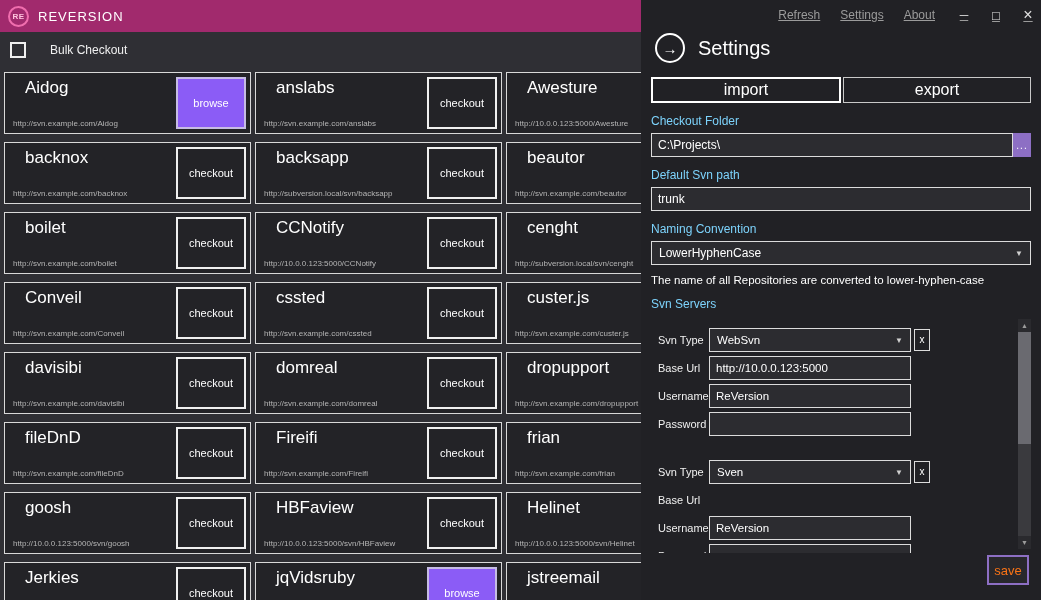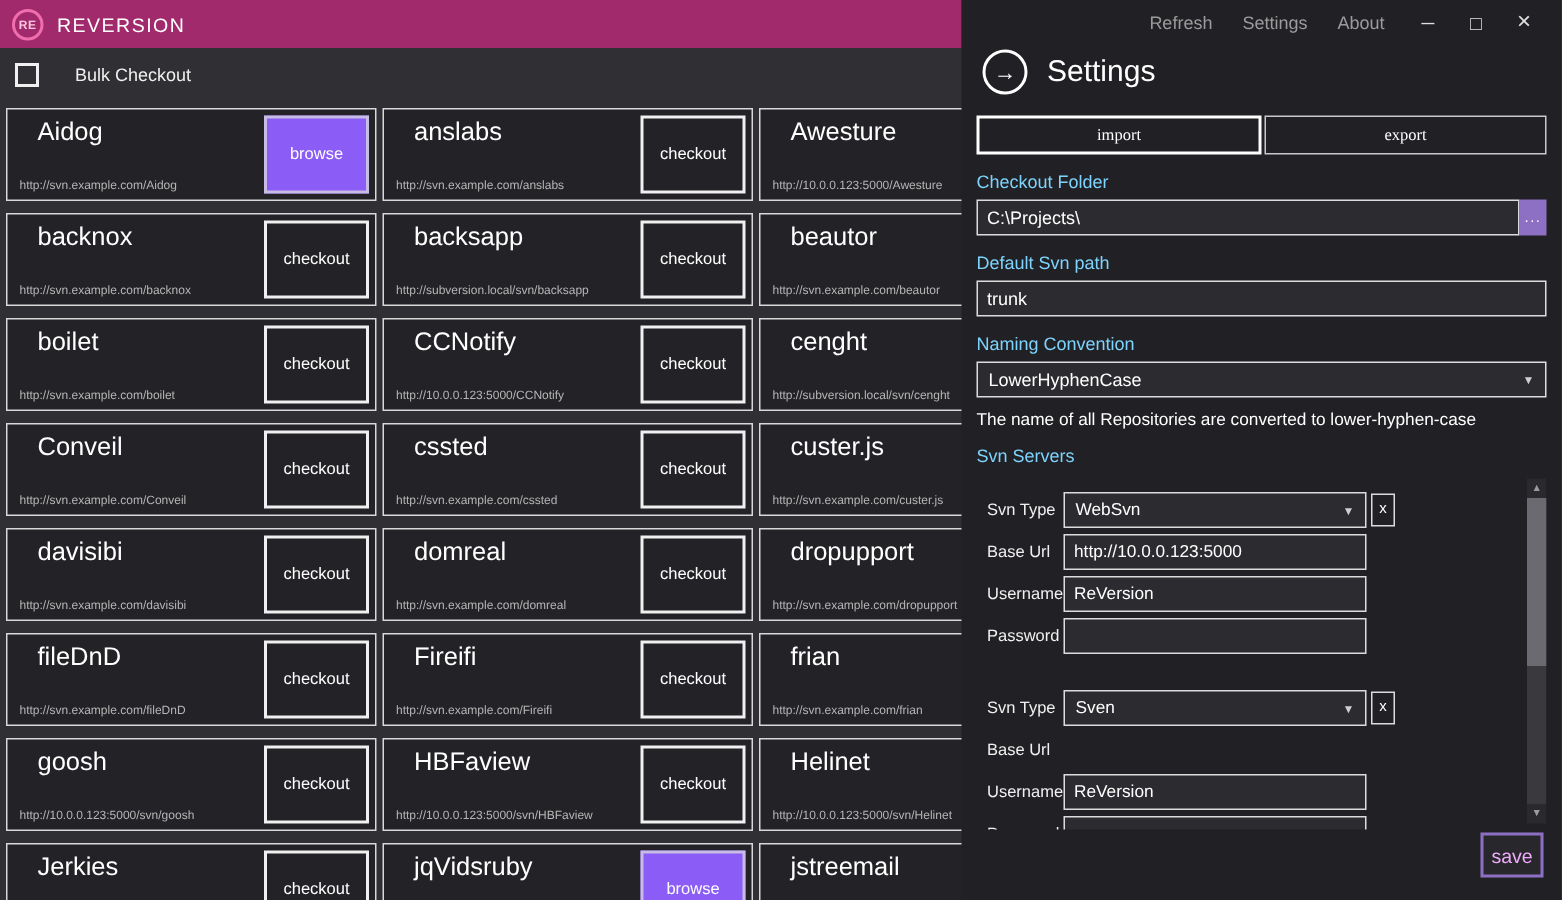--- a/index.html
+++ b/index.html
@@ -26,32 +26,32 @@
   .repo-name { color:#ffffff; font-size:17px; }
   .repo-url { position:absolute; left:8px; bottom:5px; font-size:8px; color:#b5b5b5; }
   .card-btn { position:absolute; top:4px; bottom:4px; right:4px; width:70px;
     background:#232327; border:2px solid #f0f0f0; color:#ffffff; font-size:11px;
     font-family:inherit; }
   .card-btn.browse { background:#8b5cf6; border-color:#c6bce4; }
 
   
   .panel { position:absolute; top:0; right:0; width:400px; height:600px; background:#212125; z-index:10; }
   .panel-menu { height:30px; display:flex; align-items:center; justify-content:flex-end;
-    padding-right:12px; color:#9b9b9b; font-size:12px; }
+    padding-right:0; color:#9b9b9b; font-size:12px;text-decoration:underline; }
   .menu-item { margin-left:20px; }
   .win-btn { width:26px; text-align:center; color:#e0e0e0; margin-left:6px; font-size:13px; }
   .win-btn.min { font-size:12px; }
   .win-btn.close { font-size:16px; }
   .panel-header { display:flex; align-items:center; padding:3px 0 10px 14px; }
   .circle-arrow { width:30px; height:30px; border:2px solid #ffffff; border-radius:50%;
     color:#ffffff; font-size:15px; display:flex; align-items:center; justify-content:center; }
   .panel-title { color:#ffffff; font-size:20px; margin-left:13px; }
 
   .ie-row { display:flex; gap:2px; margin:4px 10px 0; }
-  .ie-btn { flex:1; height:26px; background:#212125; color:#ffffff; font-size:11px; font-family:Liberation Serif, serif; }
+  .ie-btn { flex:1; height:26px; background:#212125; color:#ffffff; font-size:16px; font-family:Liberation Sans, sans-serif; }
   .ie-btn.import { border:2px solid #ffffff; }
   .ie-btn.export { border:1px solid #c9c9c9; }
 
   .field-label { color:#7dd3fc; font-size:12px; margin:11px 10px 5px; }
   .input-row { display:flex; margin:0 10px; }
   .tinput { flex:1; height:24px; background:#2c2c30; border:1px solid #dcdcdc; color:#ffffff;
     font-size:12px; padding:0 6px; font-family:inherit; border-radius:0; }
   .dots-btn { width:18px; height:24px; background:#8d6fc4; border:none; color:#ffffff;
     font-size:10px; letter-spacing:1px; font-family:inherit; }
   .dropdown { flex:1; height:24px; background:#2c2c30; border:1px solid #dcdcdc; color:#ffffff;
@@ -68,21 +68,21 @@
   .srv-field { flex:none; width:202px; height:24px; font-size:11.5px; }
   .x-btn { width:16px; height:22px; margin-left:3px; background:#212125; border:1px solid #dcdcdc;
     color:#ffffff; font-size:10px; font-family:inherit; line-height:1; }
 
   .scrollbar { position:absolute; top:2px; right:0; width:13px; height:230px; display:flex; flex-direction:column; }
   .scroll-arrow { height:13px; color:#9b9b9b; font-size:7px; text-align:center; line-height:13px; background:#2a2a2e; }
   .scroll-track { position:relative; flex:1; background:#3a3a3e; }
   .scroll-thumb { position:absolute; top:0; left:0; right:0; height:112px; background:#6a6a70; }
 
   .save-btn { position:absolute; right:12px; bottom:15px; width:42px; height:30px;
-    background:#28282c; border:2px solid #8d6fc4; color:#f0abfc; font-size:13px; font-family:inherit; }
+    background:#28282c; border:2px solid #8d6fc4; color:#f97316; font-size:13px; font-family:inherit; }
 </style>
 </head>
 <body>
 
 <div class="app">
   <div class="main">
     <div class="titlebar">
       <div class="logo">RE</div>
       <div class="app-title">REVERSION</div>
     </div>

